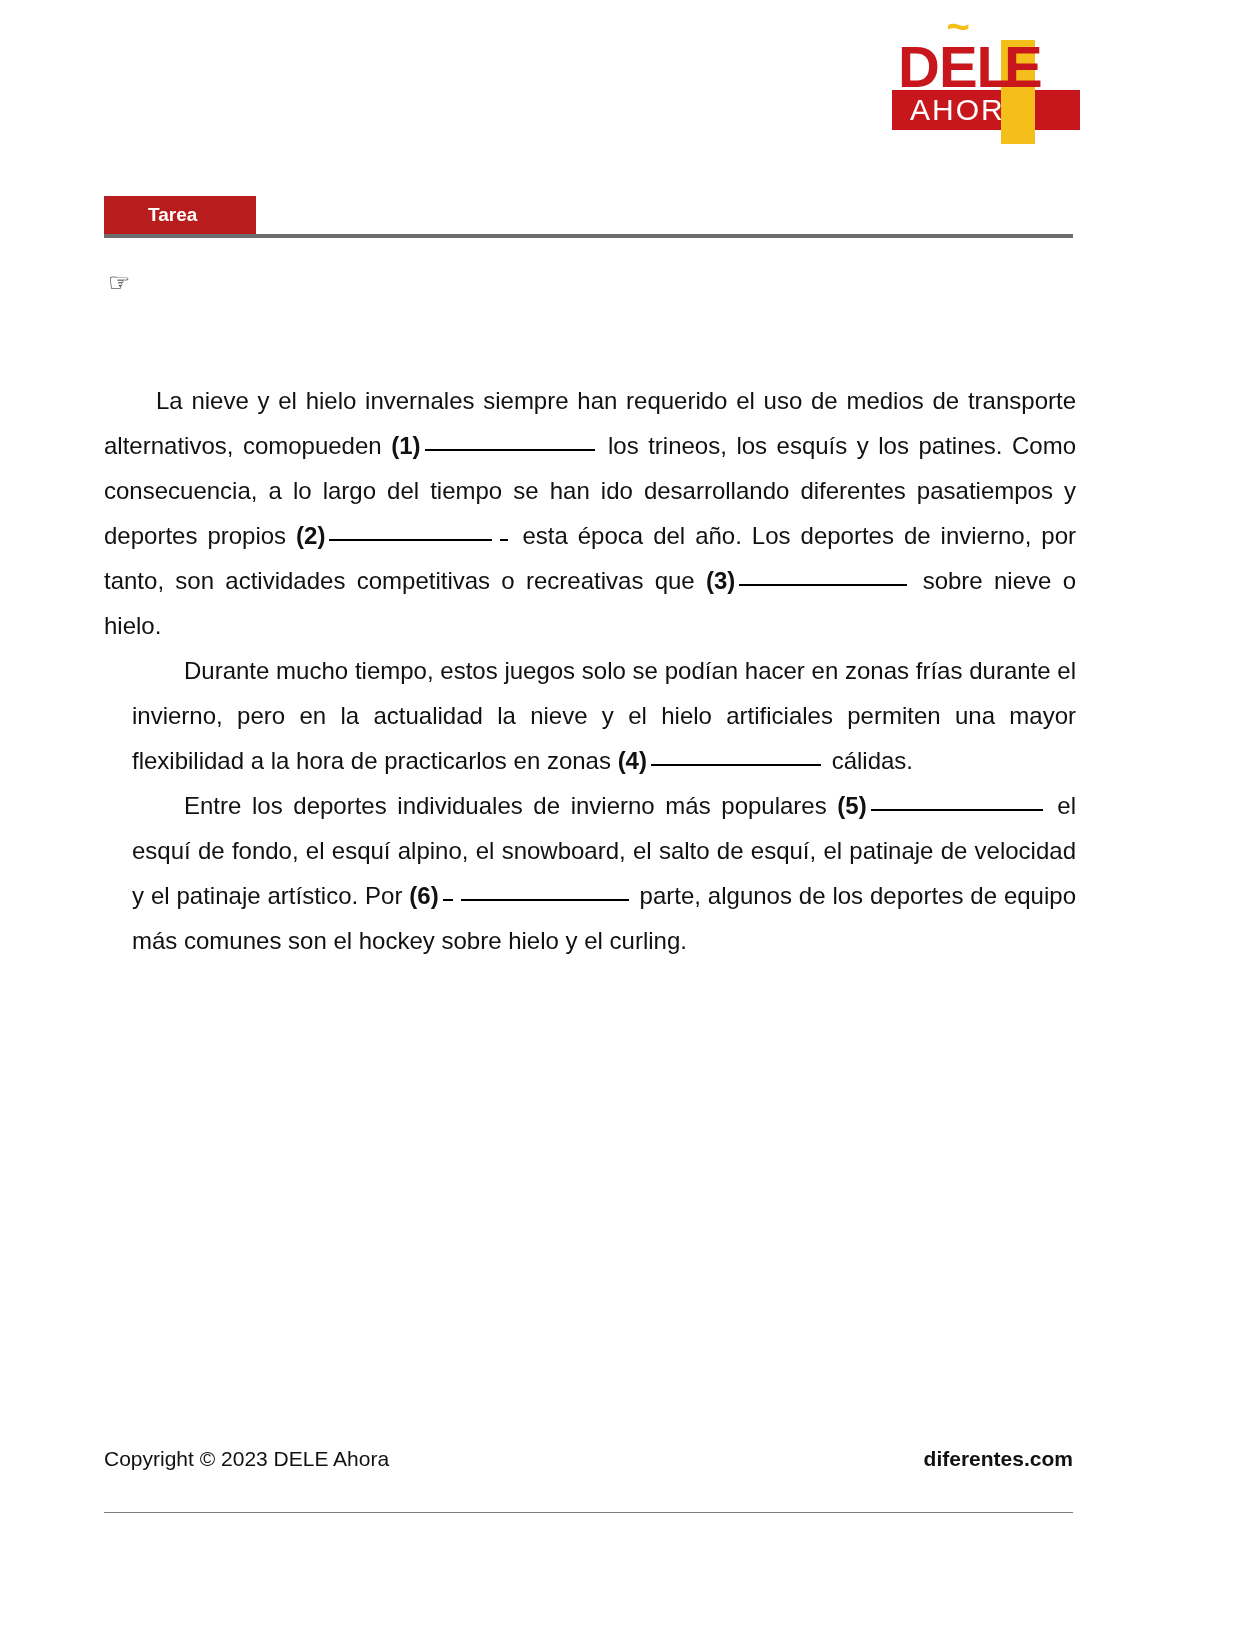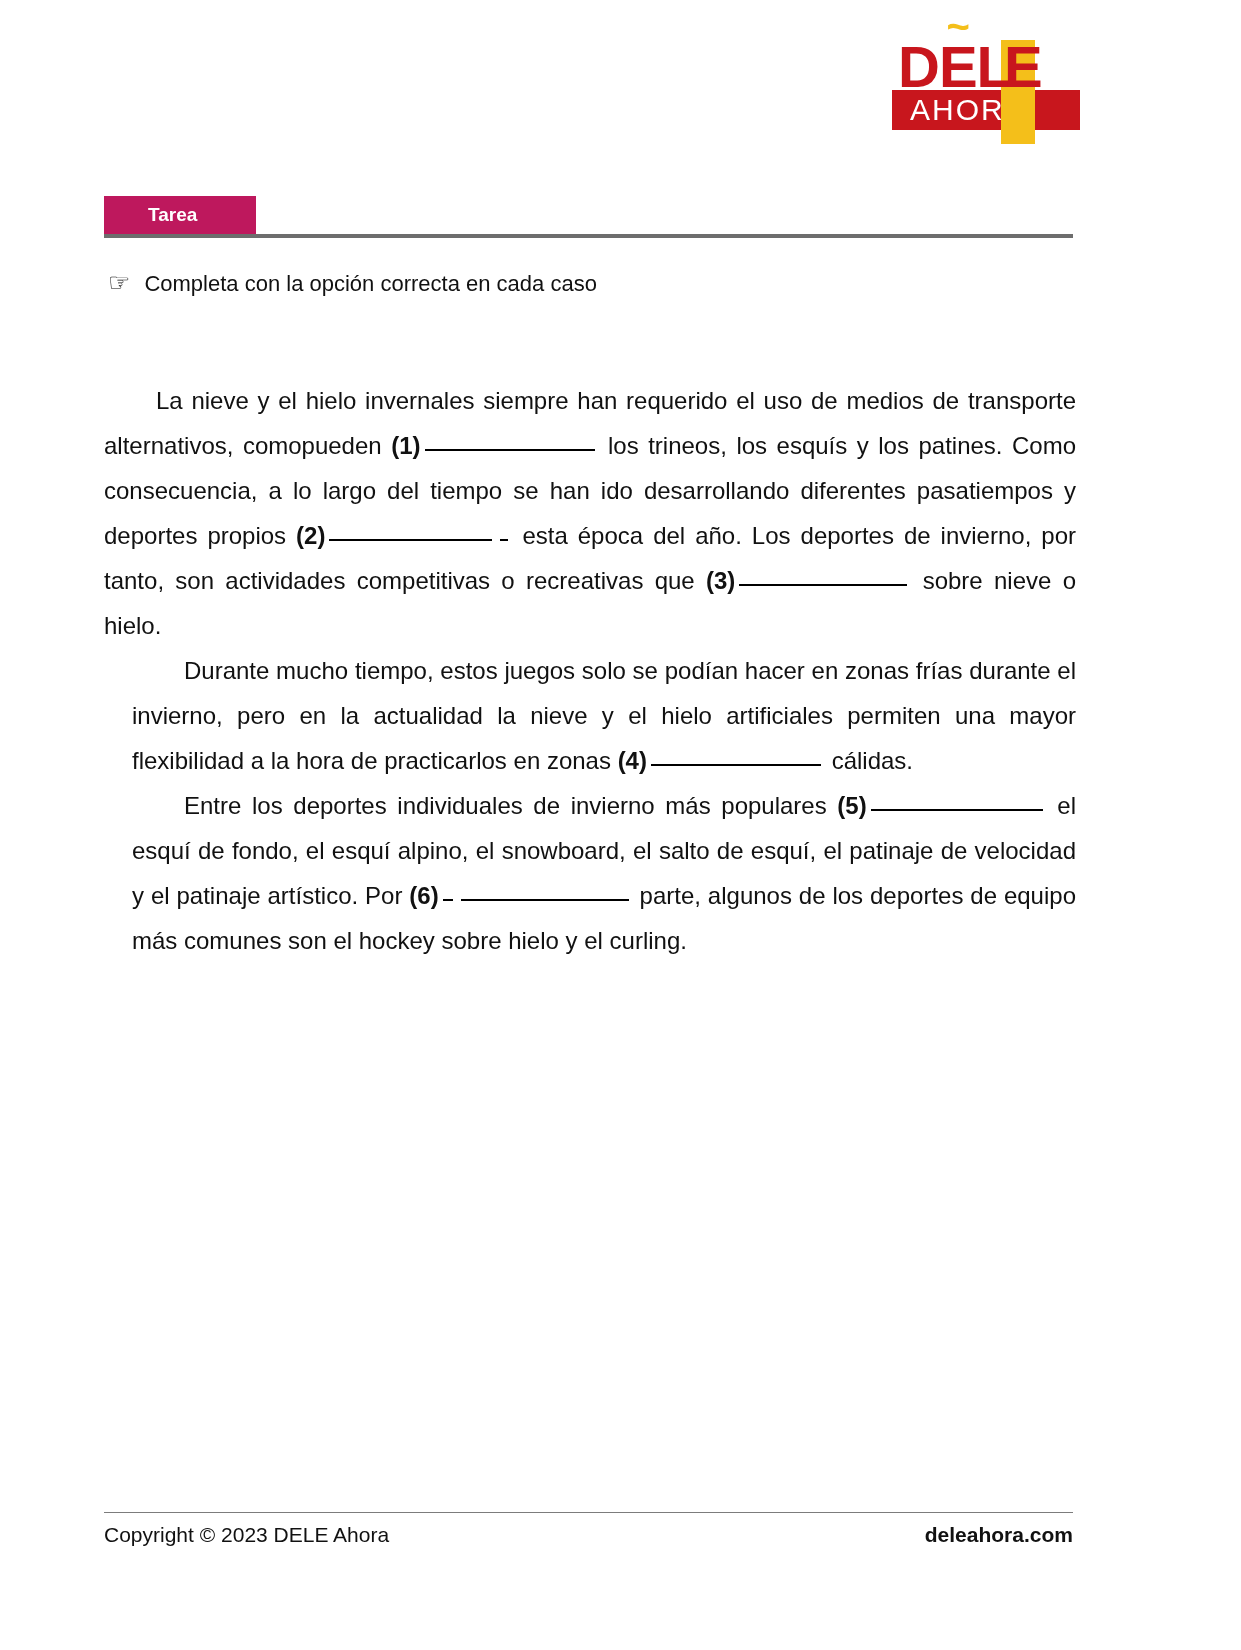--- a/index.html
+++ b/index.html
@@ -113,21 +113,21 @@
     top: 196px;
     width: 969px;
     height: 42px;
   }
   .task-badge {
     position: absolute;
     left: 0;
     top: 0;
     width: 152px;
     height: 38px;
-    background: #be185d;
+    background: #b91c1c;
     color: #ffffff;
     font-weight: bold;
     font-size: 19px;
     display: flex;
     align-items: center;
     padding-left: 44px;
     box-sizing: border-box;
   }
   .task-title {
     position: absolute;
@@ -207,21 +207,21 @@
     position: absolute;
     left: 104px;
     top: 1512px;
     width: 969px;
     height: 1px;
     background: #7c7c7c;
   }
   .footer {
     position: absolute;
     left: 104px;
-    top: 1523px;
+    top: 1447px;
     width: 969px;
     display: flex;
     justify-content: space-between;
     align-items: center;
     font-size: 21px;
     color: #111111;
   }
   .footer-right { font-weight: bold; }
 </style>
 </head>
@@ -238,33 +238,32 @@
     <div class="logo-ahora">AHORA</div>
   </div>
 
   <div class="task-header">
     <div class="task-badge">Tarea</div>
     <div class="task-rule"></div>
   </div>
 
   <div class="instruction">
     <span class="hand-icon">☞</span>
-    <span>Completa con la opción correcta en cada caso</span>
   </div>
 
   <div class="doc-body">
 
     <p class="para"><span>La nieve y el hielo invernales siempre han requerido el uso de medios de transporte alternativos, comopueden </span><span class="num">(1)</span><span class="blank blank-1"></span><span> los trineos, los esquís y los patines. Como consecuencia, a lo largo del tiempo se han ido desarrollando diferentes pasatiempos y deportes propios </span><span class="num">(2)</span><span class="blank blank-2"></span><span class="blank blank-2b"></span><span> esta época del año. Los deportes de invierno, por tanto, son actividades competitivas o recreativas que </span><span class="num">(3)</span><span class="blank blank-3"></span><span> sobre nieve o hielo.</span></p>
 
     <p class="para"><span>Durante mucho tiempo, estos juegos solo se podían hacer en zonas frías durante el invierno, pero en la actualidad la nieve y el hielo artificiales permiten una mayor flexibilidad a la hora de practicarlos en zonas </span><span class="num">(4)</span><span class="blank blank-4"></span><span> cálidas.</span></p>
 
     <p class="para"><span>Entre los deportes individuales de invierno más populares </span><span class="num">(5)</span><span class="blank blank-5"></span><span> el esquí de fondo, el esquí alpino, el snowboard, el salto de esquí, el patinaje de velocidad y el patinaje artístico. Por </span><span class="num">(6)</span><span class="blank blank-6"></span><span class="blank blank-6b"></span><span> parte, algunos de los deportes de equipo más comunes son el hockey sobre hielo y el curling.</span></p>
 
 
   </div>
 
   <div class="footer-rule"></div>
   <div class="footer">
     <span>Copyright © 2023 DELE Ahora</span>
-    <span class="footer-right">deleahora.com</span>
+    <span class="footer-right">diferentes.com</span>
   </div>
 
 </div>
 
 </body></html>

